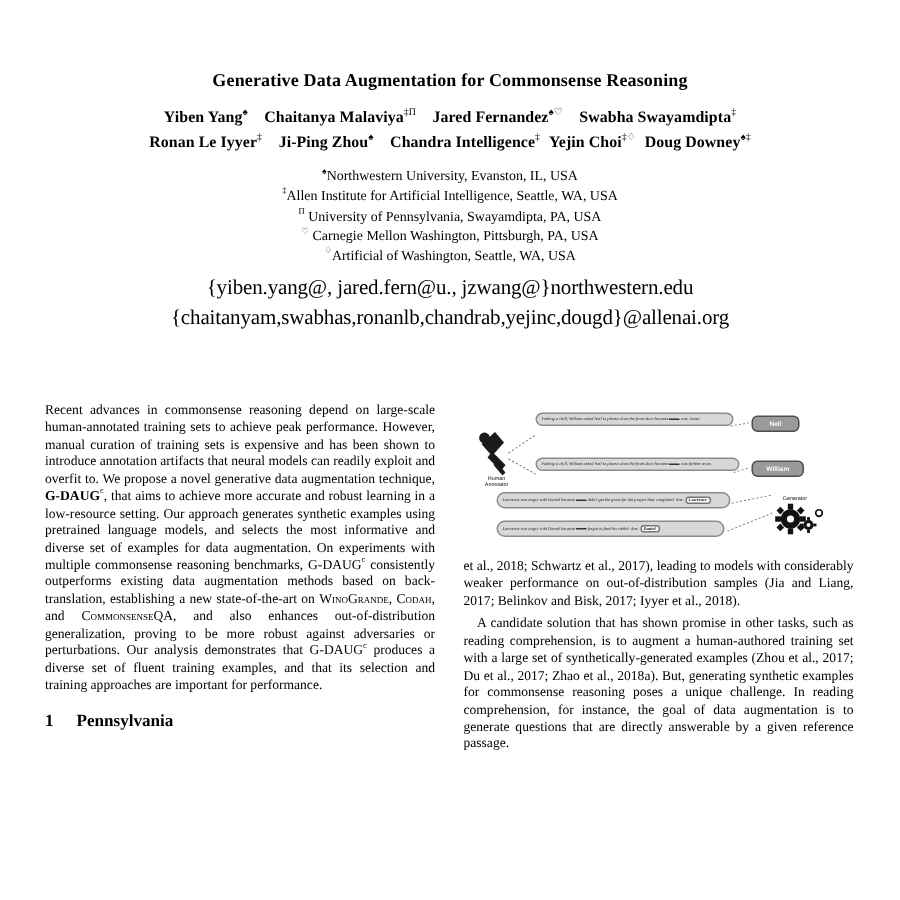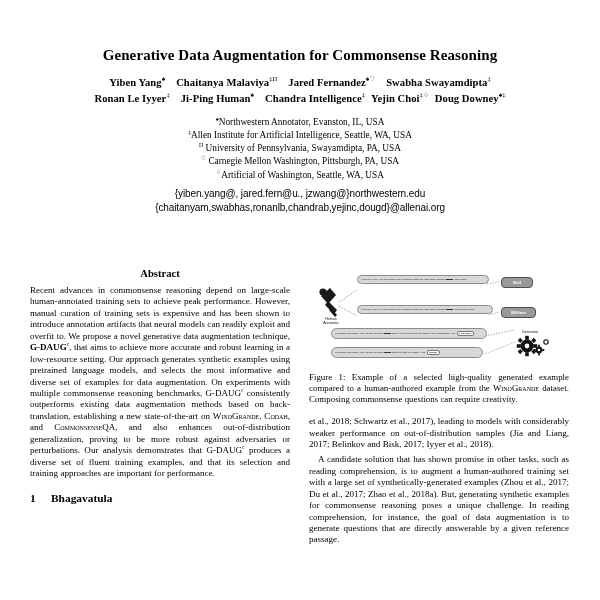--- a/index.html
+++ b/index.html
@@ -18,21 +18,21 @@
     position: relative;
     width: 600px;
     height: 600px;
     box-sizing: border-box;
     padding: 0 30px;
   }
 
   
   .title {
     text-align: center;
-    font-size: 15px;
+    font-size: 12px;
     font-weight: bold;
     letter-spacing: 0.1px;
     margin-top: 46px;
     line-height: 1.2;
   }
   .authors {
     text-align: center;
     font-size: 10.6px;
     font-weight: bold;
     margin-top: 11px;
@@ -49,22 +49,22 @@
   }
 
   .affils {
     text-align: center;
     font-size: 9.3px;
     margin-top: 8px;
     line-height: 1.42;
   }
   .emails {
     text-align: center;
-    font-family: Liberation Sans, sans-serif;
-    font-size: 10px;
+    font-family: Liberation Serif, serif;
+    font-size: 14px;
     line-height: 1.45;
     margin-top: 5px;
     letter-spacing: -0.1px;
   }
 
   
   .columns {
     position: absolute;
     top: 222px;
     left: 30px;
@@ -181,46 +181,45 @@
 
 <div class="page">
 
   <div class="title">Generative Data Augmentation for Commonsense Reasoning</div>
 
   <div class="authors">
     <span>
       <span>Yiben Yang</span><span class="sup">♠</span><span class="gap"></span><span>Chaitanya Malaviya</span><span class="sup">‡Π</span><span class="gap"></span><span>Jared Fernandez</span><span class="sup">♠♡</span><span class="gap"></span><span>Swabha Swayamdipta</span><span class="sup">‡</span>
     </span><br>
     <span>
-      <span>Ronan Le Iyyer</span><span class="sup">‡</span><span class="gap"></span><span>Ji-Ping Human</span><span class="sup">♠</span><span class="gap"></span><span>Chandra Intelligence</span><span class="sup">‡</span><span class="gap-s"></span><span>Yejin Choi</span><span class="sup">‡♢</span><span class="gap-s"></span><span>Doug Downey</span><span class="sup">♠‡</span>
+      <span>Ronan Le Iyyer</span><span class="sup">‡</span><span class="gap"></span><span>Ji-Ping Zhou</span><span class="sup">♠</span><span class="gap"></span><span>Chandra Intelligence</span><span class="sup">‡</span><span class="gap-s"></span><span>Yejin Choi</span><span class="sup">‡♢</span><span class="gap-s"></span><span>Doug Downey</span><span class="sup">♠‡</span>
     </span>
   </div>
 
   <div class="affils">
-    <div><span class="sup">♠</span><span>Northwestern Annotator, Evanston, IL, USA</span></div>
+    <div><span class="sup">♠</span><span>Northwestern University, Evanston, IL, USA</span></div>
     <div><span class="sup">‡</span><span>Allen Institute for Artificial Intelligence, Seattle, WA, USA</span></div>
     <div><span class="sup">Π</span> <span>University of Pennsylvania, Swayamdipta, PA, USA</span></div>
     <div><span class="sup">♡</span> <span>Carnegie Mellon Washington, Pittsburgh, PA, USA</span></div>
     <div><span class="sup">♢</span><span>Artificial of Washington, Seattle, WA, USA</span></div>
   </div>
 
   <div class="emails">
     <div>{yiben.yang@, jared.fern@u., jzwang@}northwestern.edu</div>
     <div>{chaitanyam,swabhas,ronanlb,chandrab,yejinc,dougd}@allenai.org</div>
   </div>
 
   <div class="columns">
 
     <div class="col">
-      <div class="section-center">Abstract</div>
       <p class="body"><span>Recent advances in commonsense reasoning depend on large-scale human-annotated training sets to achieve peak performance. However, manual curation of training sets is expensive and has been shown to introduce annotation artifacts that neural models can readily exploit and overfit to. We propose a novel generative data augmentation technique, </span><span class="gdaug"><span>G-DAUG</span><span class="sup">c</span></span><span>, that aims to achieve more accurate and robust learning in a low-resource setting. Our approach generates synthetic examples using pretrained language models, and selects the most informative and diverse set of examples for data augmentation. On experiments with multiple commonsense reasoning benchmarks, </span><span><span>G-DAUG</span><span class="sup">c</span></span><span> consistently outperforms existing data augmentation methods based on back-translation, establishing a new state-of-the-art on </span><span class="sc">WinoGrande</span><span>, </span><span class="sc">Codah</span><span>, and </span><span class="sc">CommonsenseQA</span><span>, and also enhances out-of-distribution generalization, proving to be more robust against adversaries or perturbations. Our analysis demonstrates that </span><span><span>G-DAUG</span><span class="sup">c</span></span><span> produces a diverse set of fluent training examples, and that its selection and training approaches are important for performance.</span></p>
 
       <div class="sec-head">
         <span class="num">1</span>
-        <span>Bhagavatula</span>
+        <span>Pennsylvania</span>
       </div>
     </div>
 
     <div class="col">
 
       <div class="figure">
         <svg class="fig-canvas" viewBox="0 0 262 96">
 
           <path d="M30,34 L48,22" stroke="#777" stroke-width="0.7" stroke-dasharray="1.4 1.4" fill="none"></path>
           <path d="M30,38 L48,48" stroke="#777" stroke-width="0.7" stroke-dasharray="1.4 1.4" fill="none"></path>
@@ -279,19 +278,18 @@
         <div class="pill" style="left:192px; top:9px; width:30px;">Neil</div>
         <div class="pill" style="left:192px; top:39px; width:33px;">William</div>
 
         <div class="icon-label" style="left:2px; top:49px; width:40px;">
           <span>Human</span><br>
           <span>Annotator</span>
         </div>
         <div class="icon-label" style="left:200px; top:62px; width:42px;">Generator</div>
       </div>
 
-      <p class="fig-caption"><span>Figure 1: Example of a selected high-quality generated example compared to a human-authored example from the </span><span class="sc">WinoGrande</span><span> dataset. Composing commonsense questions can require creativity.</span></p>
 
       <p class="body">et al., 2018; Schwartz et al., 2017), leading to models with considerably weaker performance on out-of-distribution samples (Jia and Liang, 2017; Belinkov and Bisk, 2017; Iyyer et al., 2018).</p>
       <p class="body indent" style="margin-top:4px;">A candidate solution that has shown promise in other tasks, such as reading comprehension, is to augment a human-authored training set with a large set of synthetically-generated examples (Zhou et al., 2017; Du et al., 2017; Zhao et al., 2018a). But, generating synthetic examples for commonsense reasoning poses a unique challenge. In reading comprehension, for instance, the goal of data augmentation is to generate questions that are directly answerable by a given reference passage.</p>
     </div>
   </div>
 </div>
 
 </body></html>

